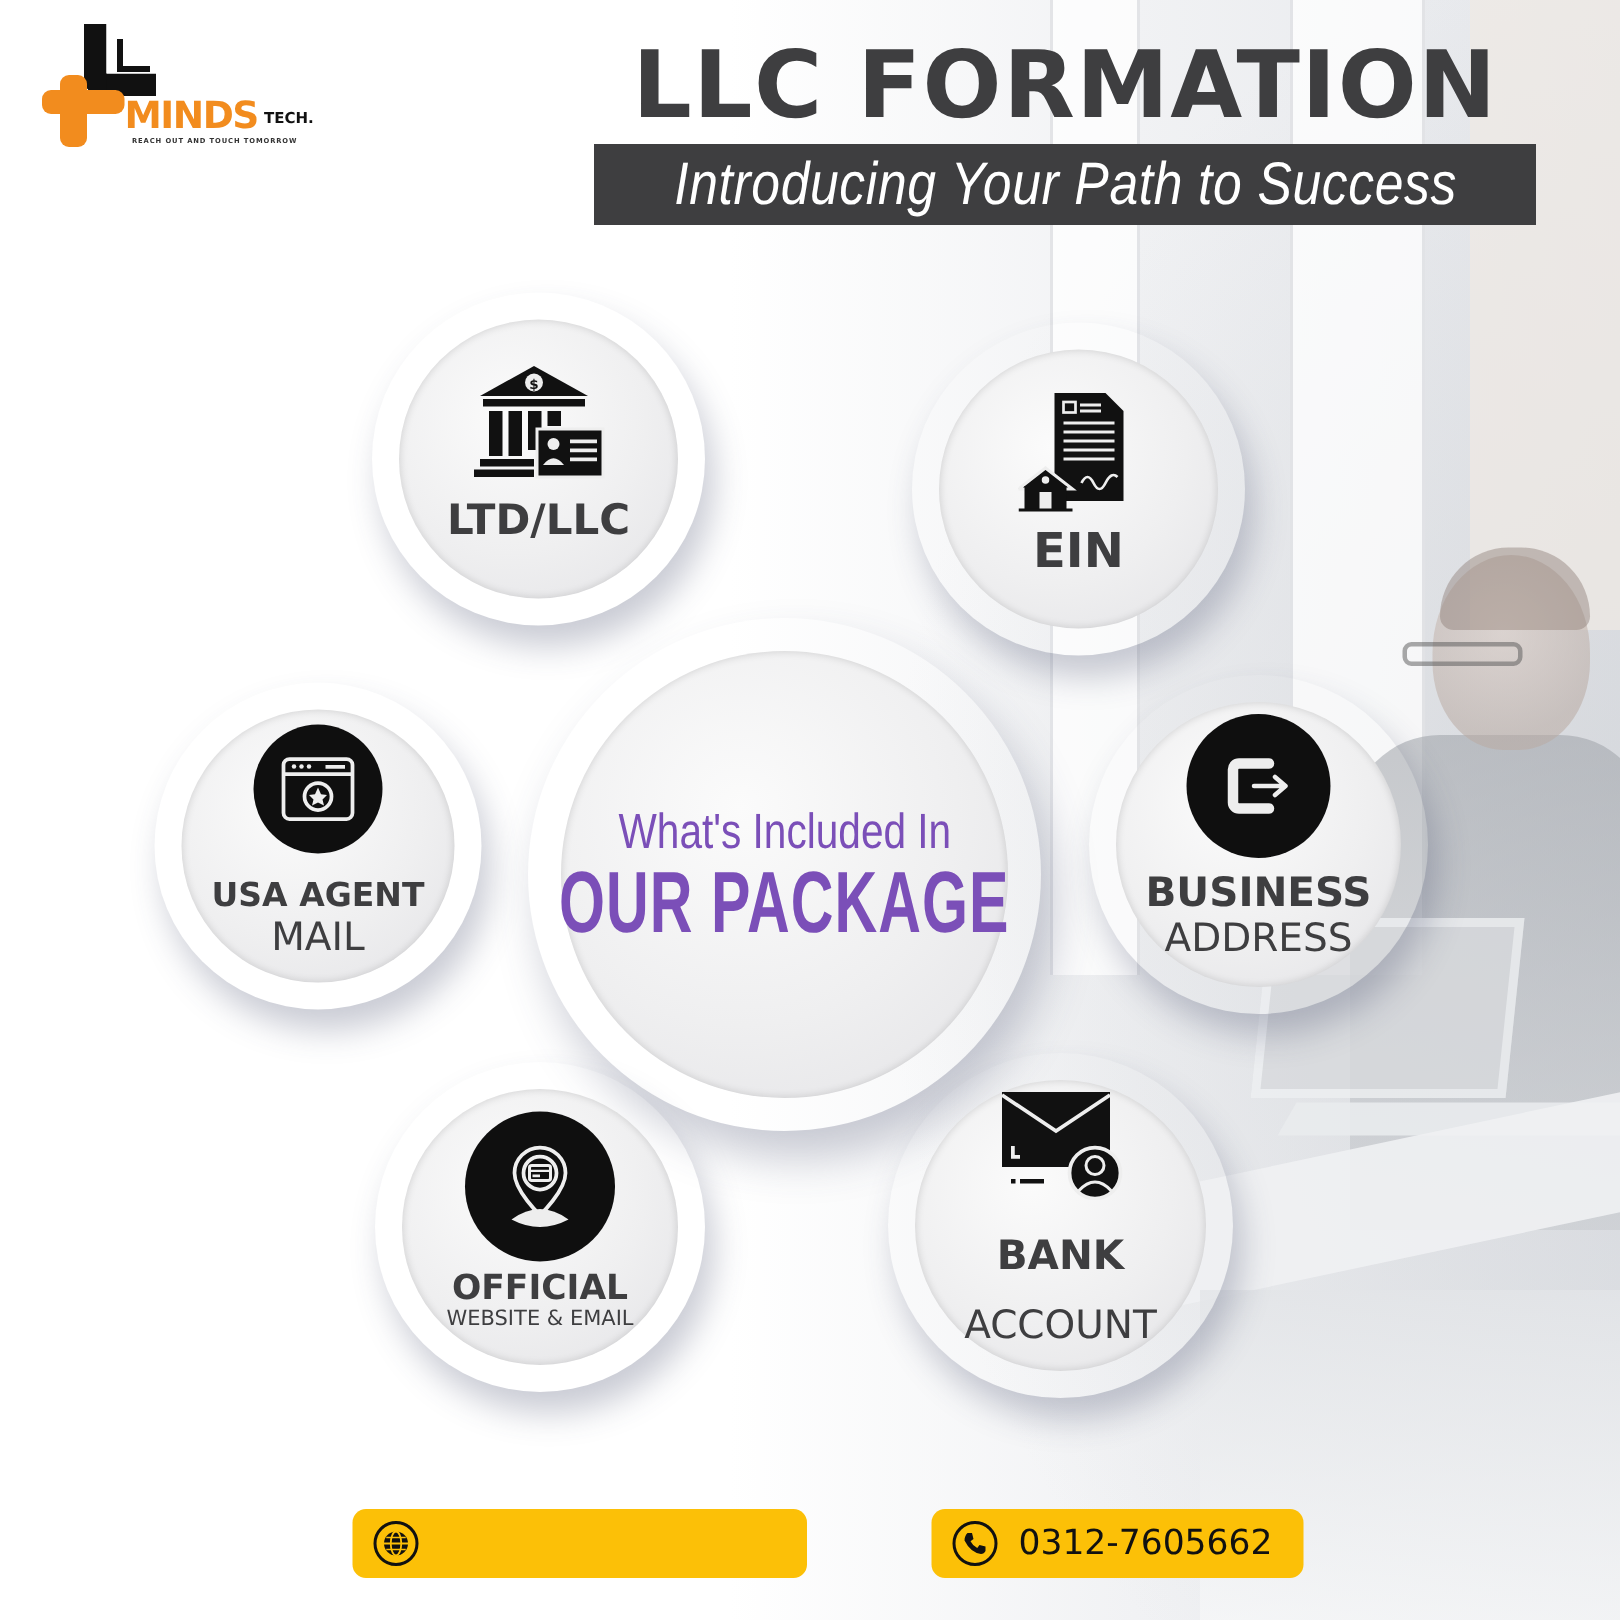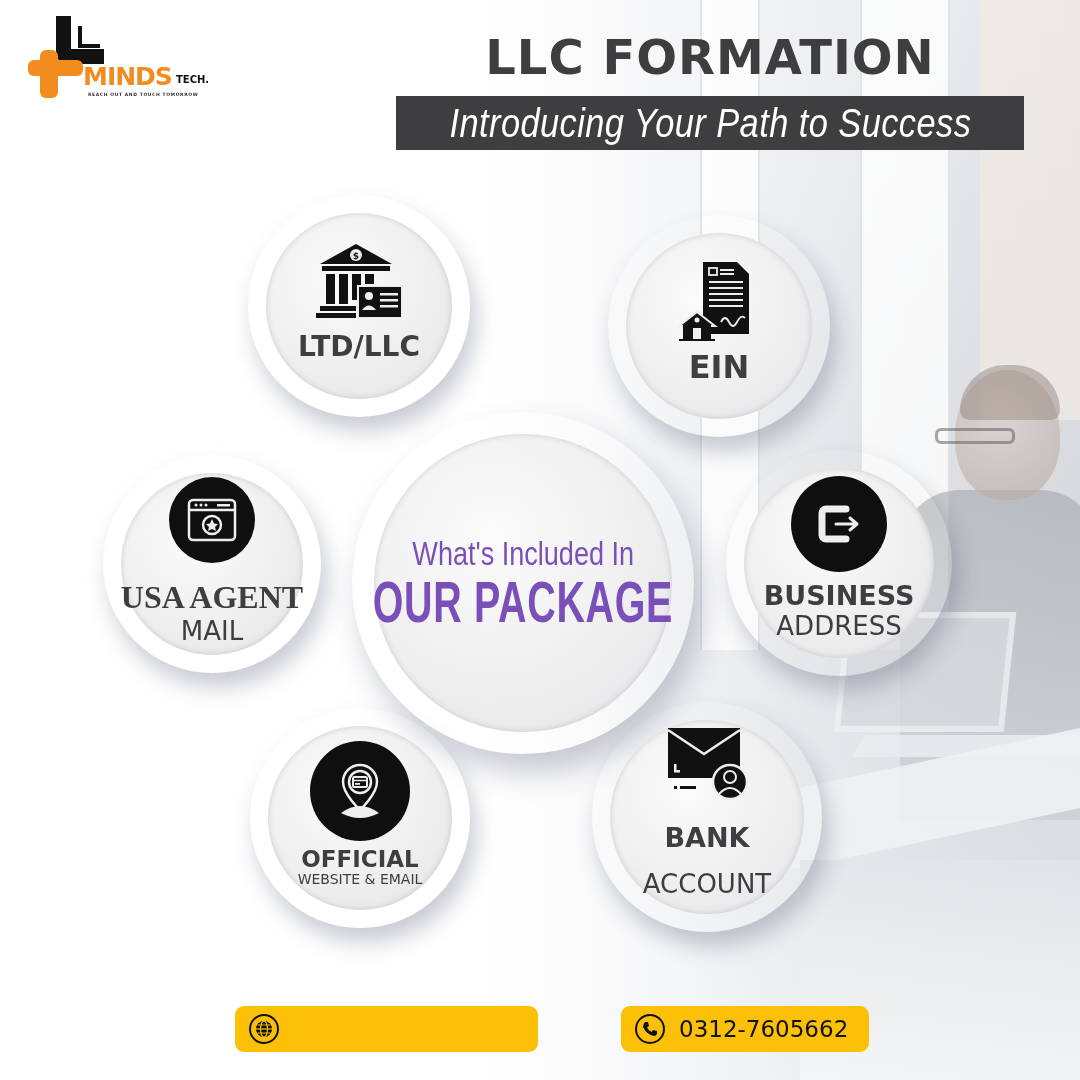--- a/index.html
+++ b/index.html
@@ -55,21 +55,21 @@
   }
   .logo .plus-v { position: absolute; left: 12px; top: 38px; width: 18px; height: 48px; background: #f28c1e; border-radius: 6px; }
   .logo .plus-h { position: absolute; left: 0px; top: 48px; width: 55px; height: 16px; background: #f28c1e; border-radius: 6px; }
   .logo .brand { position: absolute; left: 55px; top: 50px; font-family: "DejaVu Sans", sans-serif; font-weight: bold; font-size: 25px; color: #f28c1e; letter-spacing: -1px; }
   .logo .brand-sub { position: absolute; left: 148px; top: 62px; font-size: 10px; color: #111; font-weight: bold; }
   .logo .tagline { position: absolute; left: 60px; top: 80px; font-size: 4.5px; color: #333; letter-spacing: 0.6px; font-weight: bold; white-space: nowrap; }
 
   
   .title {
     position: absolute; left: 390px; top: 22px; width: 640px;
-    font-family: "DejaVu Sans", sans-serif; font-weight: bold; font-size: 48px;
+    font-family: "DejaVu Sans", sans-serif; font-weight: bold; font-size: 62px;
     color: #3e3e40; letter-spacing: 1px; line-height: 70px; text-align: center; white-space: nowrap;
   }
   .subtitle-box {
     position: absolute; left: 396px; top: 96px; width: 628px; height: 54px; background: #3e3e40;
     display: flex; align-items: center; justify-content: center; font-style: italic;
   }
   .subtitle {
     font-family: "Liberation Sans Narrow", "Liberation Sans", sans-serif; color: #ffffff; font-size: 40px;
     transform: scaleX(0.86); white-space: nowrap; letter-spacing: 0.5px;
   }
@@ -204,21 +204,21 @@
         <rect x="2" y="2" width="46" height="40" rx="4" fill="none" stroke="#eee" stroke-width="2.5"></rect>
         <line x1="2" y1="12" x2="48" y2="12" stroke="#eee" stroke-width="2.5"></line>
         <circle cx="9" cy="7" r="1.5" fill="#eee"></circle>
           <circle cx="14" cy="7" r="1.5" fill="#eee"></circle>
           <circle cx="19" cy="7" r="1.5" fill="#eee"></circle>
         <rect x="30" y="6" width="13" height="2.5" fill="#eee"></rect>
         <circle cx="25" cy="27" r="9" fill="none" stroke="#eee" stroke-width="2.5"></circle>
         <polygon points="25,21 27,25.5 31,26 28,29 29,33 25,31 21,33 22,29 19,26 23,25.5" fill="#eee"></polygon>
       </svg>
     </div>
-    <div class="bold-label" style="font-size:32px;margin-top:16px;font-family:Liberation Serif, serif;">USA AGENT</div>
+    <div class="bold-label" style="font-size:22px;margin-top:16px;">USA AGENT</div>
     <div class="light-label" style="font-size:26px;">MAIL</div>
   </div>
 </div>
 
 <div class="badge" style="left:352px;top:412px;width:342px;height:342px;box-shadow:8px 18px 30px rgba(60,70,100,0.28);">
   <div class="ring ring-teal"></div>
   <div class="face" style="inset:22px;">
     <div class="center-title1">What's Included In</div>
     <div class="center-title2">OUR PACKAGE</div>
   </div>

